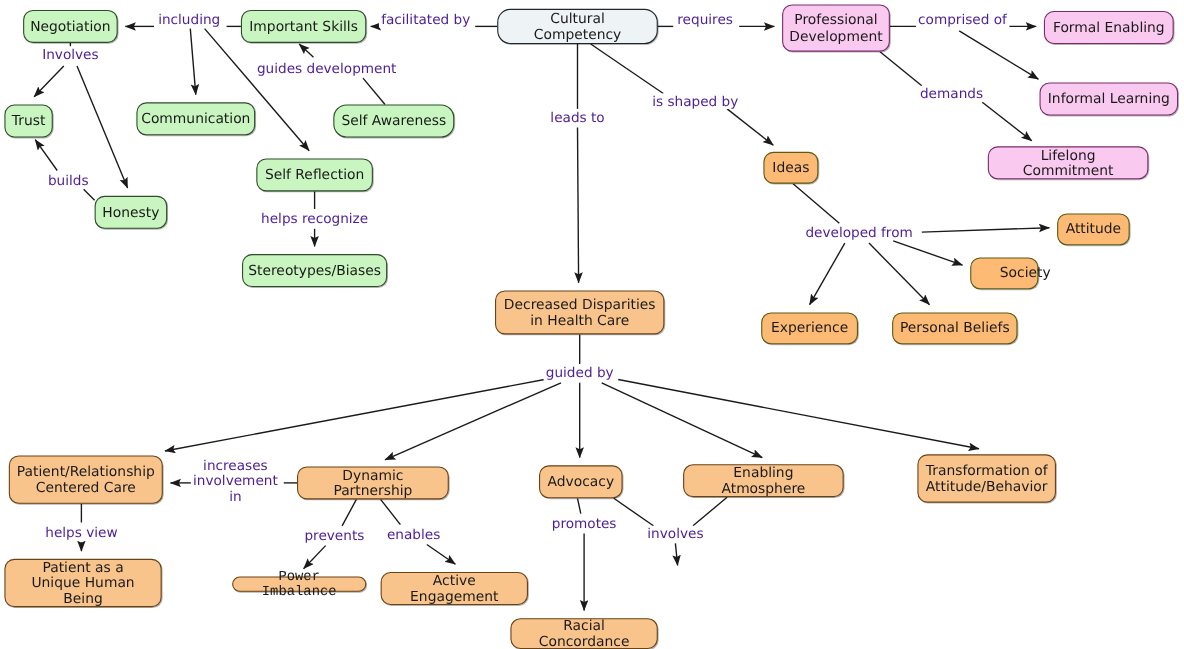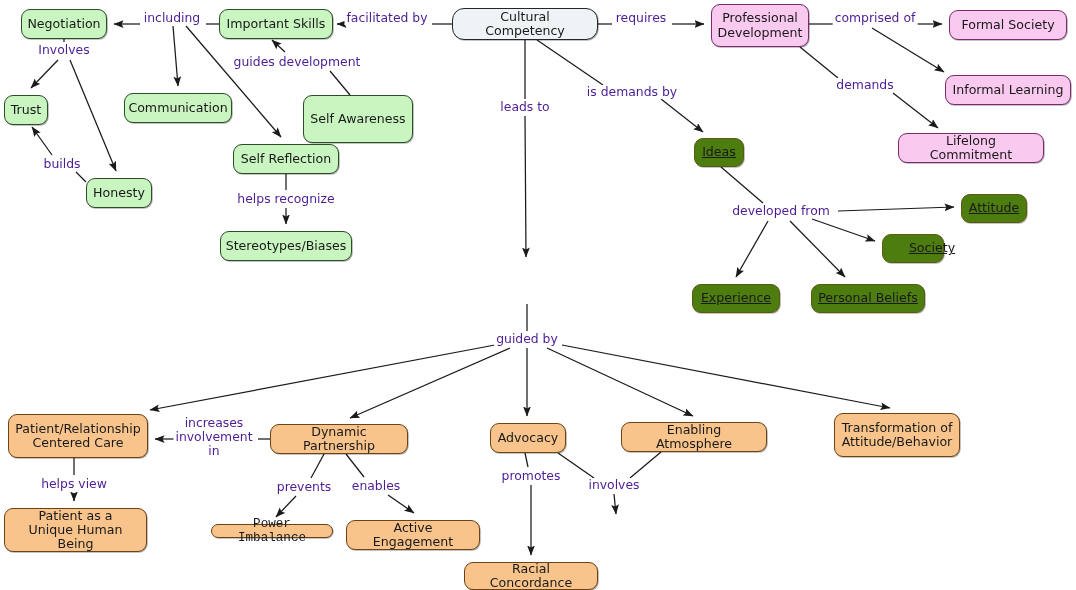--- a/index.html
+++ b/index.html
@@ -33,21 +33,21 @@
     text-align: center;
     line-height: 1.12;
     color: #1a1a1a;
     font-size: 12.6px;
     padding: 2px 6px;
     white-space: pre-line;
     box-shadow: 0.8px 0.8px 0 rgba(0,0,0,0.30);
   }
   .n-green  { background: #c9f5c0; border-color: #2d4d2a; }
   .n-pink   { background: #fac9f0; border-color: #7a2a6e; }
-  .n-yellow { background: #4d7c0f; border-color: #5c5a12; text-decoration: underline; }
+  .n-yellow { background: #fdba74; border-color: #5c5a12; }
   .n-orange { background: #f8c48b; border-color: #6b4316; }
   .n-root   { background: #eef3f6; border-color: #20262b; border-width: 1.8px; border-radius: 12px; }
   .edge-label {
     position: absolute;
     color: #4c1d95;
     font-size: 12.4px;
     line-height: 1.12;
     text-align: center;
     white-space: pre-line;
     background: #ffffff;
@@ -143,36 +143,38 @@
       <path d="M614,494 L616,514" marker-end="url(#arw)"></path>
 
     </g>
   </svg>
 
   <div class="node n-green" style="left:21px;  top:9px;   width:86px;  height:30px;">Negotiation</div>
   <div class="node n-green" style="left:219px; top:9px;   width:114px; height:30px;">Important Skills</div>
   <div class="node n-root" style="left:452px; top:8px;   width:146px; height:32px;">Cultural Competency</div>
   <div class="node n-pink" style="left:711px; top:4px;   width:98px;  height:43px;">Professional
 Development</div>
-  <div class="node n-pink" style="left:949px; top:10px;  width:118px; height:30px;">Formal Society</div>
+  <div class="node n-pink" style="left:949px; top:10px;  width:118px; height:30px;">Formal Enabling</div>
 
   <div class="node n-green" style="left:4px;   top:95px;  width:44px;  height:30px;">Trust</div>
   <div class="node n-green" style="left:124px; top:93px;  width:108px; height:30px;">Communication</div>
-  <div class="node n-green" style="left:303px; top:95px;  width:110px; height:48px;">Self Awareness</div>
+  <div class="node n-green" style="left:303px; top:95px;  width:110px; height:30px;border-radius:12px;">Self Awareness</div>
   <div class="node n-pink" style="left:945px; top:75px;  width:126px; height:30px;">Informal Learning</div>
 
   <div class="node n-pink" style="left:898px; top:133px; width:146px; height:30px;">Lifelong Commitment</div>
   <div class="node n-green" style="left:233px; top:144px; width:106px; height:30px;">Self Reflection</div>
   <div class="node n-yellow" style="left:694px; top:138px; width:50px;  height:29px;">Ideas</div>
 
   <div class="node n-green" style="left:86px;  top:178px; width:66px;  height:30px;">Honesty</div>
   <div class="node n-yellow" style="left:961px; top:194px; width:66px;  height:29px;">Attitude</div>
   <div class="node n-green" style="left:220px; top:231px; width:132px; height:30px;">Stereotypes/Biases</div>
   <div class="node n-yellow" style="left:882px; top:234px; width:62px;  height:29px;padding-left:44px;">Society</div>
 
+  <div class="node n-orange" style="left:450px; top:264px; width:154px; height:40px;">Decreased Disparities
+in Health Care</div>
   <div class="node n-yellow" style="left:692px; top:284px; width:88px;  height:29px;">Experience</div>
   <div class="node n-yellow" style="left:811px; top:284px; width:114px; height:29px;">Personal Beliefs</div>
 
   <div class="node n-orange" style="left:834px; top:413px; width:126px; height:44px;">Transformation of
 Attitude/Behavior</div>
   <div class="node n-orange" style="left:8px;   top:414px; width:140px; height:44px;">Patient/Relationship
 Centered Care</div>
   <div class="node n-orange" style="left:621px; top:422px; width:146px; height:30px;">Enabling Atmosphere</div>
   <div class="node n-orange" style="left:490px; top:423px; width:76px;  height:30px;">Advocacy</div>
   <div class="node n-orange" style="left:270px; top:424px; width:138px; height:30px;">Dynamic Partnership</div>
@@ -185,21 +187,21 @@
 
   <div class="edge-label" style="left:387px; top:18px;">facilitated by</div>
   <div class="edge-label" style="left:172px; top:18px;">including</div>
   <div class="edge-label" style="left:64px;  top:50px;">Involves</div>
   <div class="edge-label" style="left:62px;  top:164px;">builds</div>
   <div class="edge-label" style="left:297px; top:62px;">guides development</div>
   <div class="edge-label" style="left:286px; top:199px;">helps recognize</div>
   <div class="edge-label" style="left:641px; top:18px;">requires</div>
   <div class="edge-label" style="left:875px; top:18px;">comprised of</div>
   <div class="edge-label" style="left:865px; top:85px;">demands</div>
-  <div class="edge-label" style="left:632px; top:92px;">is demands by</div>
+  <div class="edge-label" style="left:632px; top:92px;">is shaped by</div>
   <div class="edge-label" style="left:525px; top:107px;">leads to</div>
   <div class="edge-label" style="left:781px; top:211px;">developed from</div>
   <div class="edge-label" style="left:527px; top:339px;">guided by</div>
   <div class="edge-label" style="left:214px; top:437px;">increases
 involvement
 in</div>
   <div class="edge-label" style="left:74px;  top:484px;">helps view</div>
   <div class="edge-label" style="left:304px; top:487px;">prevents</div>
   <div class="edge-label" style="left:376px; top:486px;">enables</div>
   <div class="edge-label" style="left:531px; top:476px;">promotes</div>

